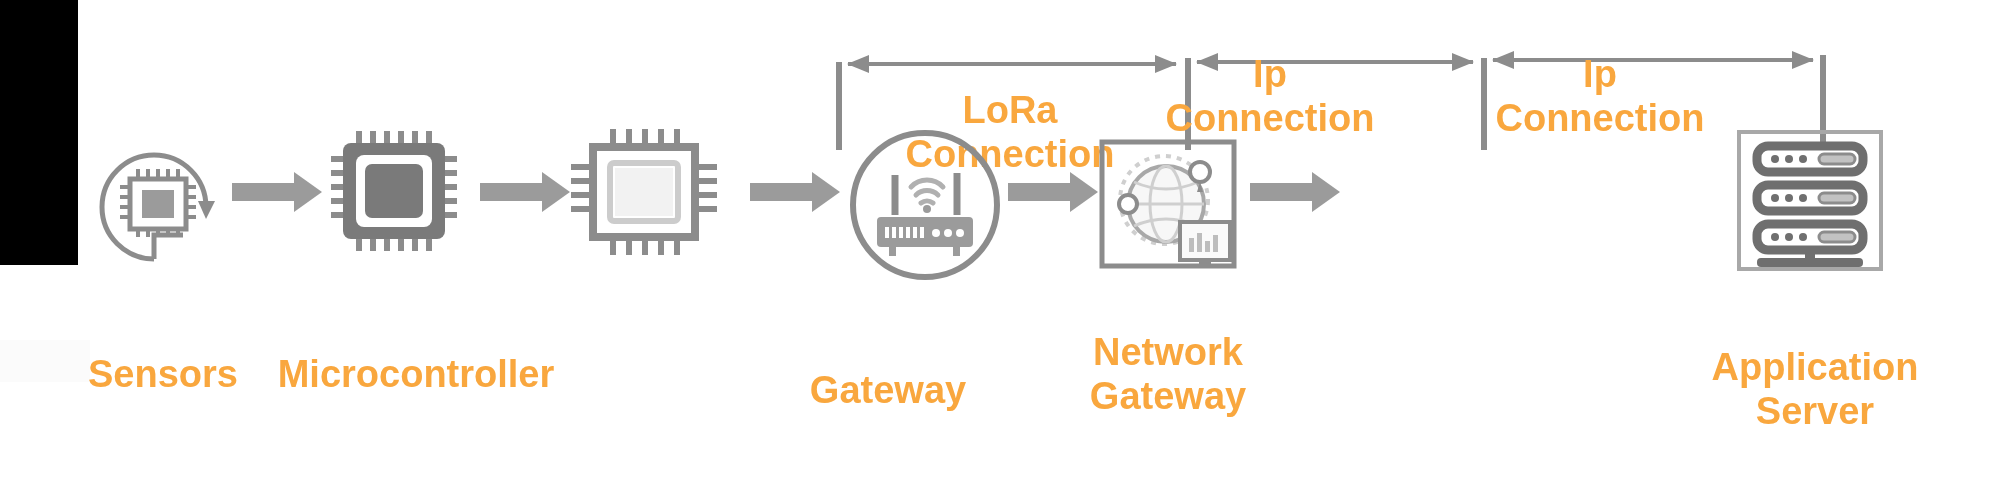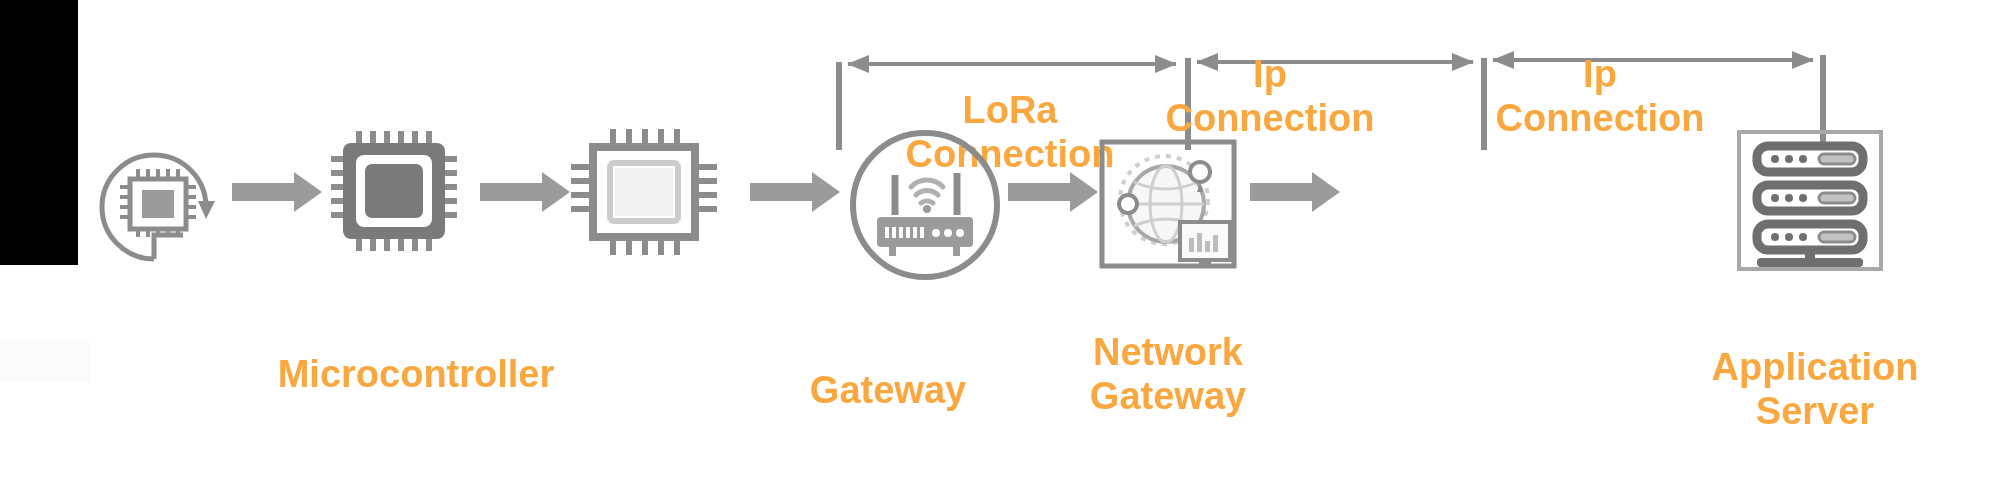--- a/index.html
+++ b/index.html
@@ -286,20 +286,21 @@
   <div class="flow-arrow" style="left:1008px;top:172px;width:90px;height:40px;">
     <div class="shaft" style="width:62px;"></div>
       <div class="head" style="left:62px;"></div>
   </div>
 
   <div class="flow-arrow" style="left:1250px;top:172px;width:90px;height:40px;">
     <div class="shaft" style="width:62px;"></div>
       <div class="head" style="left:62px;"></div>
   </div>
 
+  <div class="node-label" style="left:48px;top:352px;width:230px;">Sensors</div>
 
   <div class="node-label" style="left:256px;top:352px;width:320px;">Microcontroller</div>
 
 
   <div class="node-label" style="left:768px;top:368px;width:240px;">Gateway</div>
 
   <div class="node-label" style="left:1038px;top:330px;width:260px;">Network
 Gateway</div>
 
   <div class="node-label" style="left:1670px;top:345px;width:290px;">Application

